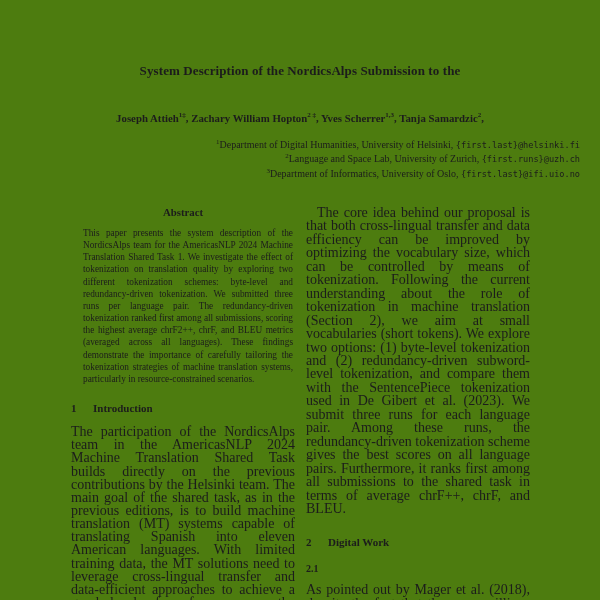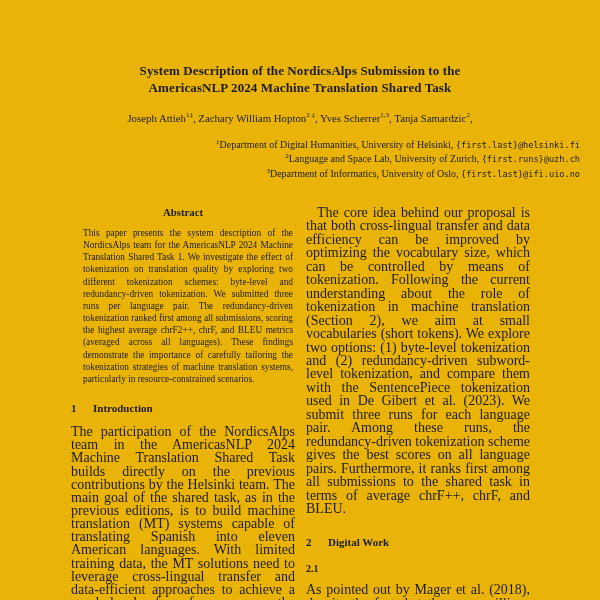--- a/index.html
+++ b/index.html
@@ -1,29 +1,29 @@
 <!DOCTYPE html>
 <html><head>
 <meta charset="utf-8">
 <style>
   html,body{margin:0;padding:0;background:#ffffff;}
   .page{
     position:relative;
     width:600px;height:600px;
-    background:#eab308;
+    background:#4d7c0f;
     color:#1c1c1c;
     font-family:"Liberation Serif", serif;
     overflow:hidden;
   }
   
   .title-block{position:absolute;top:63px;left:50px;right:50px;text-align:center;}
   .title-line{display:block;font-size:13px;font-weight:bold;line-height:16.5px;letter-spacing:.1px;}
   
   .authors{position:absolute;top:111px;left:20px;right:20px;text-align:center;
-           font-size:10.8px;font-weight:normal;line-height:14px;}
+           font-size:10.8px;font-weight:bold;line-height:14px;}
   .authors sup{font-size:7px;line-height:0;}
   
   .affiliations{position:absolute;top:138px;left:20px;right:20px;text-align:right;
                 font-size:10px;line-height:13.4px;}
   .affiliations sup{font-size:7px;line-height:0;}
   .email{font-family:"DejaVu Sans Mono", monospace;font-size:8.6px;}
   
   .col{position:absolute;top:203px;width:224px;}
   .col-left{left:71px;}
   .col-right{left:306px;}
@@ -41,21 +41,20 @@
   .col-right .par-first{margin-top:3px;line-height:13.45px;}
   .indent{text-indent:11px;}
 </style>
 </head>
 <body>
 
 <div class="page">
 
   <div class="title-block">
     <span class="title-line">System Description of the NordicsAlps Submission to the</span>
-    <span class="title-line">AmericasNLP 2024 Machine Translation Shared Task</span>
   </div>
 
   <div class="authors"><span><span>Joseph Attieh</span><sup>1‡</sup><span>, </span></span><span><span>Zachary William Hopton</span><sup>2 ‡</sup><span>, </span></span><span><span>Yves Scherrer</span><sup>1,3</sup><span>, </span></span><span><span>Tanja Samardzic</span><sup>2</sup><span>,</span></span></div>
 
   <div class="affiliations">
     <div><sup>1</sup><span>Department of Digital Humanities, University of Helsinki, </span><span class="email">{first.last}@helsinki.fi</span></div>
     <div><sup>2</sup><span>Language and Space Lab, University of Zurich, </span><span class="email">{first.runs}@uzh.ch</span></div>
     <div><sup>3</sup><span>Department of Informatics, University of Oslo, </span><span class="email">{first.last}@ifi.uio.no</span></div>
   </div>
 

